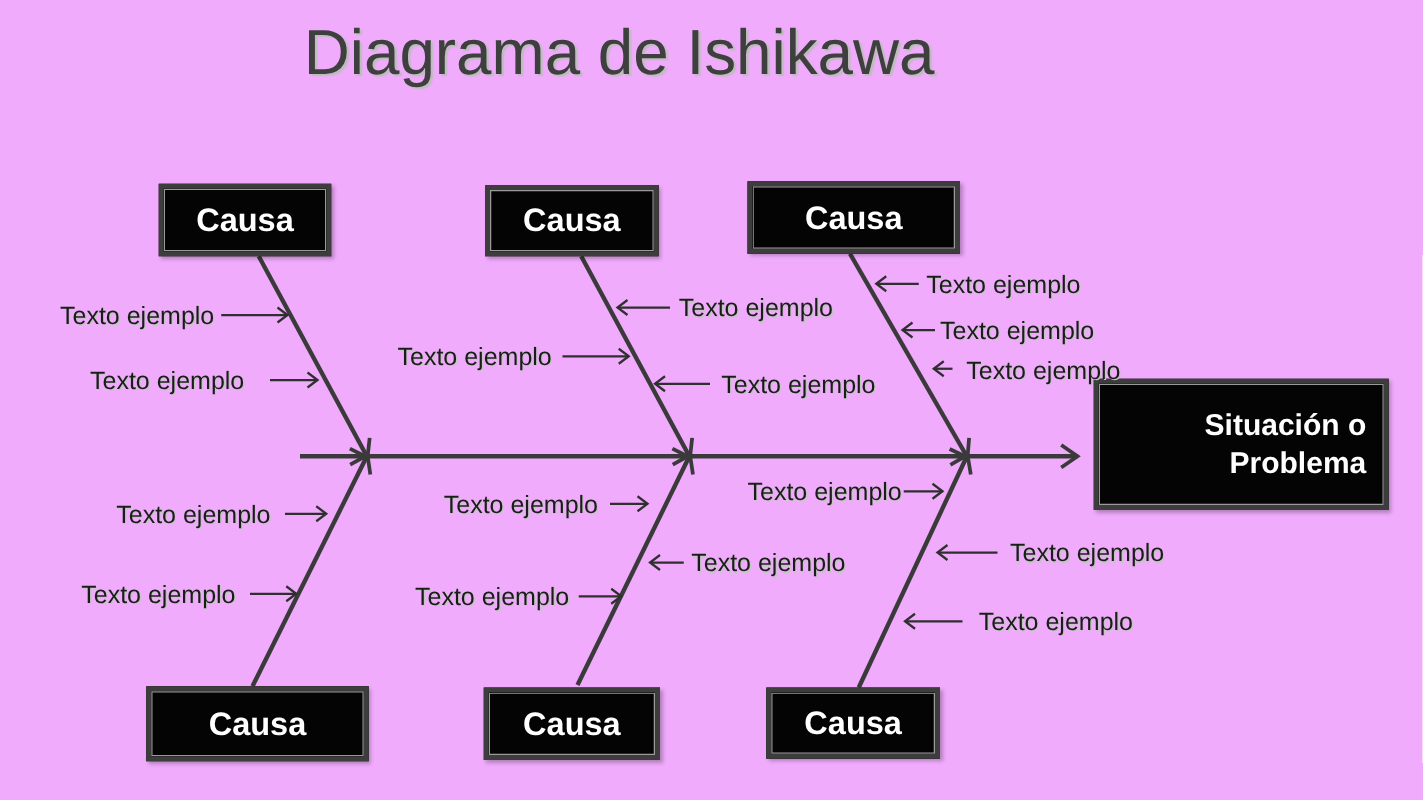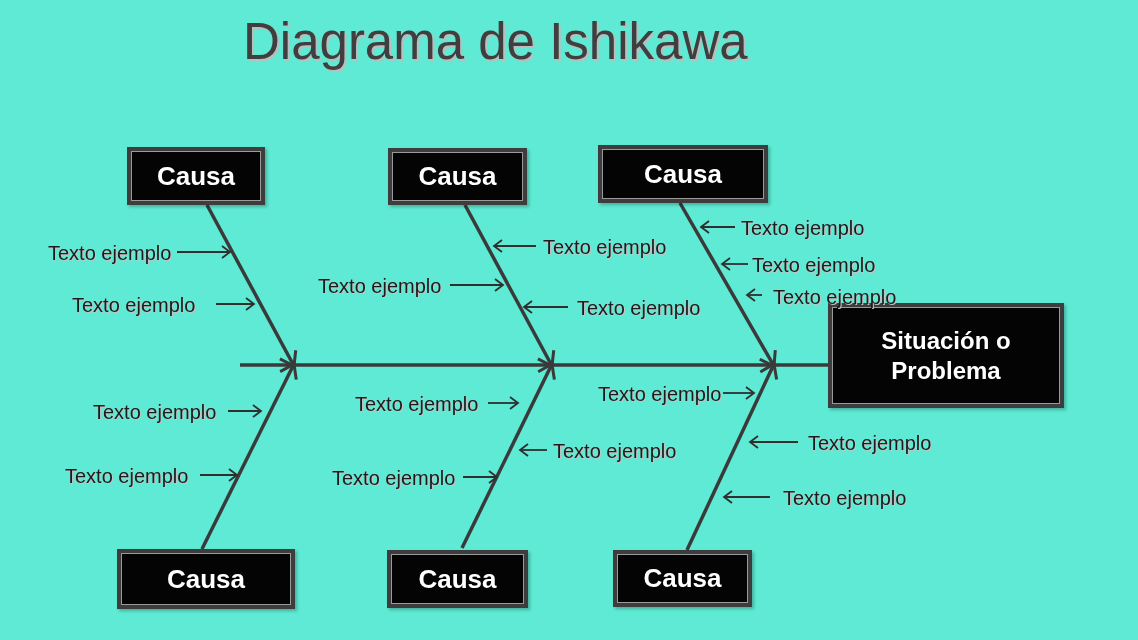--- a/index.html
+++ b/index.html
@@ -1,19 +1,19 @@
 <!DOCTYPE html>
 <html><head>
 <meta charset="utf-8">
 <style>
   html,body{margin:0;padding:0;background:#ffffff;}
   .stage{
     position:relative;
     width:1138px;height:640px;
-    background:#5eead4;
+    background:#f0abfc;
     overflow:hidden;
     font-family:"Liberation Sans", sans-serif;
   }
   .title{
     position:absolute;
     left:243px;top:12px;
     font-size:51px;
     font-weight:400;
     color:#3f3f3f;
     letter-spacing:0px;
@@ -23,21 +23,21 @@
   .cause-box{
     position:absolute;
     box-sizing:border-box;
     background:#040404;
     border:4px solid #3d3d3d;
     box-shadow: inset 0 0 0 1px #9a9a9a, 2px 2px 3px rgba(0,0,0,0.25);
     color:#ffffff;
     font-weight:bold;
     display:flex;align-items:center;justify-content:center;
     font-size:26px;
-    text-align:center;
+    text-align:right;
   }
   .problem-box{
     font-size:24px;
     line-height:1.25;
     padding:0 14px;
   }
   .sub-label{
     position:absolute;
     font-size:20px;
     color:#1c1c1c;
@@ -107,21 +107,21 @@
   <div class="cause-box" style="left:117px;top:549px;width:178px;height:60px">
     <span>Causa</span>
   </div>
   <div class="cause-box" style="left:387px;top:550px;width:141px;height:58px">
     <span>Causa</span>
   </div>
   <div class="cause-box" style="left:613px;top:550px;width:139px;height:57px">
     <span>Causa</span>
   </div>
 
-  <div class="cause-box problem-box" style="left:828px;top:303px;width:236px;height:105px">
+  <div class="cause-box problem-box" style="left:875px;top:303px;width:236px;height:105px">
     <span>Situación o Problema</span>
   </div>
 
   <div class="sub-label" style="left:48px;top:242px">Texto ejemplo</div>
   <div class="sub-label" style="left:72px;top:294px">Texto ejemplo</div>
   <div class="sub-label" style="left:543px;top:236px">Texto ejemplo</div>
   <div class="sub-label" style="left:318px;top:275px">Texto ejemplo</div>
   <div class="sub-label" style="left:577px;top:297px">Texto ejemplo</div>
   <div class="sub-label" style="left:741px;top:217px">Texto ejemplo</div>
   <div class="sub-label" style="left:752px;top:254px">Texto ejemplo</div>

